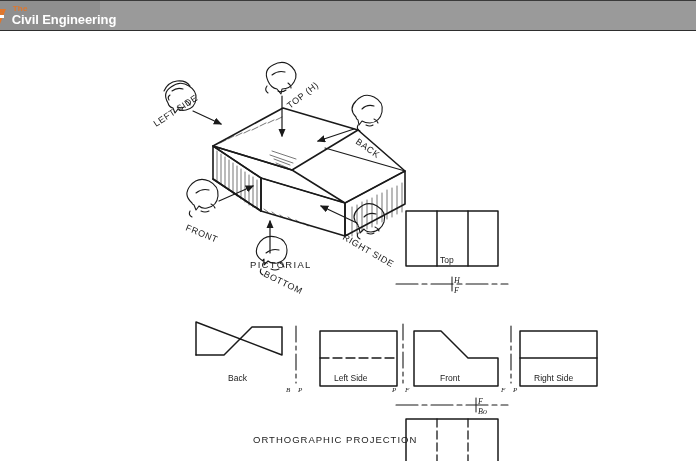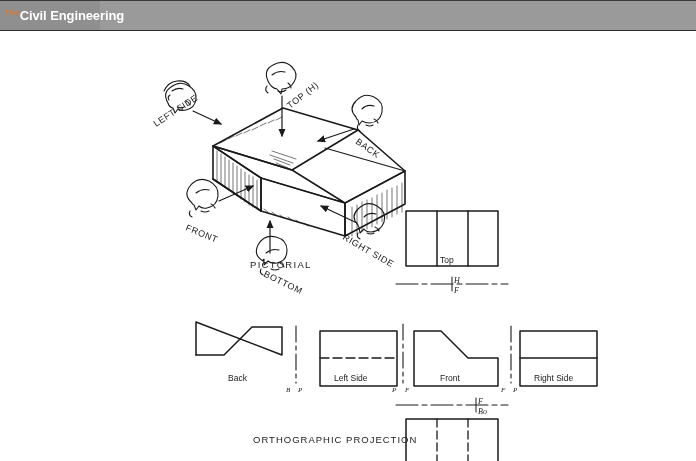--- a/index.html
+++ b/index.html
@@ -31,21 +31,21 @@
     letter-spacing:.1px;
     text-shadow:0 1px 0 rgba(0,0,0,.45);
     white-space:nowrap;
   }
   .logo-box{
     width:100px;display:flex;align-items:center;justify-content:center;
     background:#8f8f8f;position:relative;
   }
   .logo-inner{display:flex;align-items:center;gap:2px;}
   .logo-mark{width:26px;height:20px;flex:0 0 auto;}
-  .logo-text{display:flex;flex-direction:row;line-height:1;}
+  .logo-text{display:flex;flex-direction:column;line-height:1;}
   .logo-the{
     color:#e2762a;font-size:8px;font-weight:bold;letter-spacing:.2px;
     margin-left:1px;
   }
   .logo-ce{
     color:#ffffff;font-size:13px;font-weight:bold;letter-spacing:-.1px;
     white-space:nowrap;
   }
 
   

